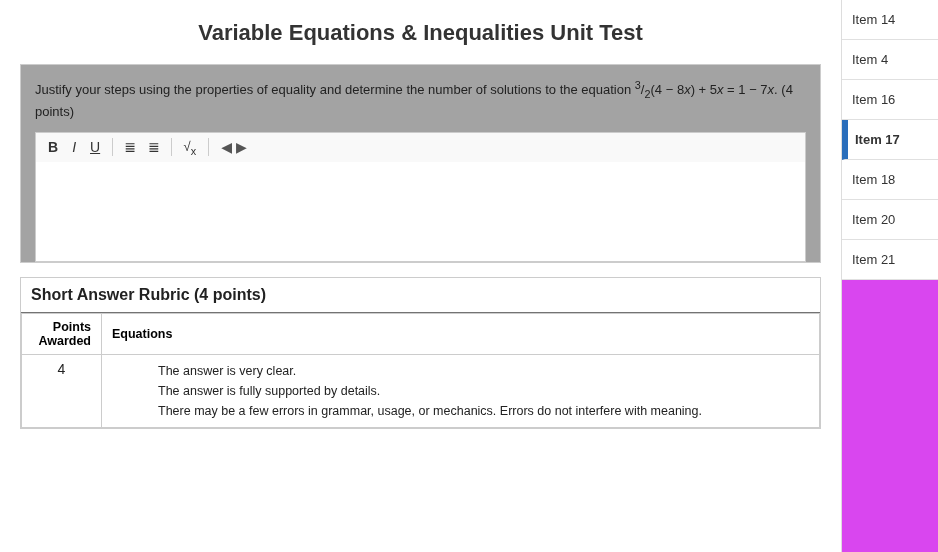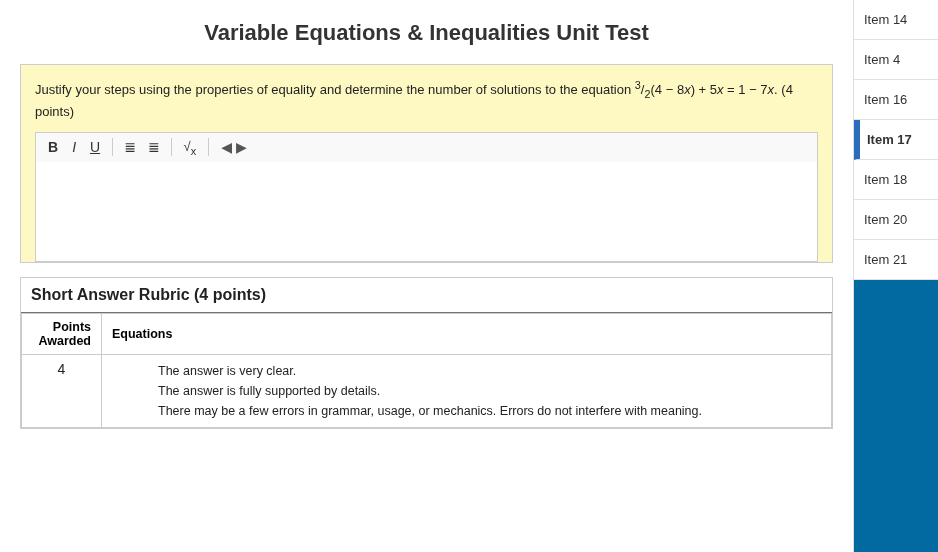--- a/index.html
+++ b/index.html
@@ -18,21 +18,21 @@
       position: relative;
     }
     .page-title {
       font-size: 22px;
       color: #333;
       text-align: center;
       margin-bottom: 18px;
       font-weight: bold;
     }
     .question-section {
-      background: #fef9c3;
+      background: #a3a3a3;
       border: 1px solid #ccc;
       padding: 12px 14px 0 14px;
       margin-bottom: 0;
     }
     .question-text {
       font-size: 13px;
       color: #222;
       line-height: 1.5;
       margin-bottom: 10px;
     }
@@ -128,22 +128,22 @@
     .rubric-table .points-header {
       text-align: right;
       width: 80px;
     }
     .criteria-list {
       line-height: 1.6;
       margin-left: 46px;
     }
     
     .sidebar {
-      width: 85px;
-      background: #0369a1;
+      width: 97px;
+      background: #d946ef;
       border-left: 1px solid #ddd;
       display: flex;
       flex-direction: column;
     }
     .sidebar-item {
       padding: 12px 10px;
       font-size: 13px;
       color: #333;
       border-bottom: 1px solid #e0e0e0;
       cursor: pointer;

